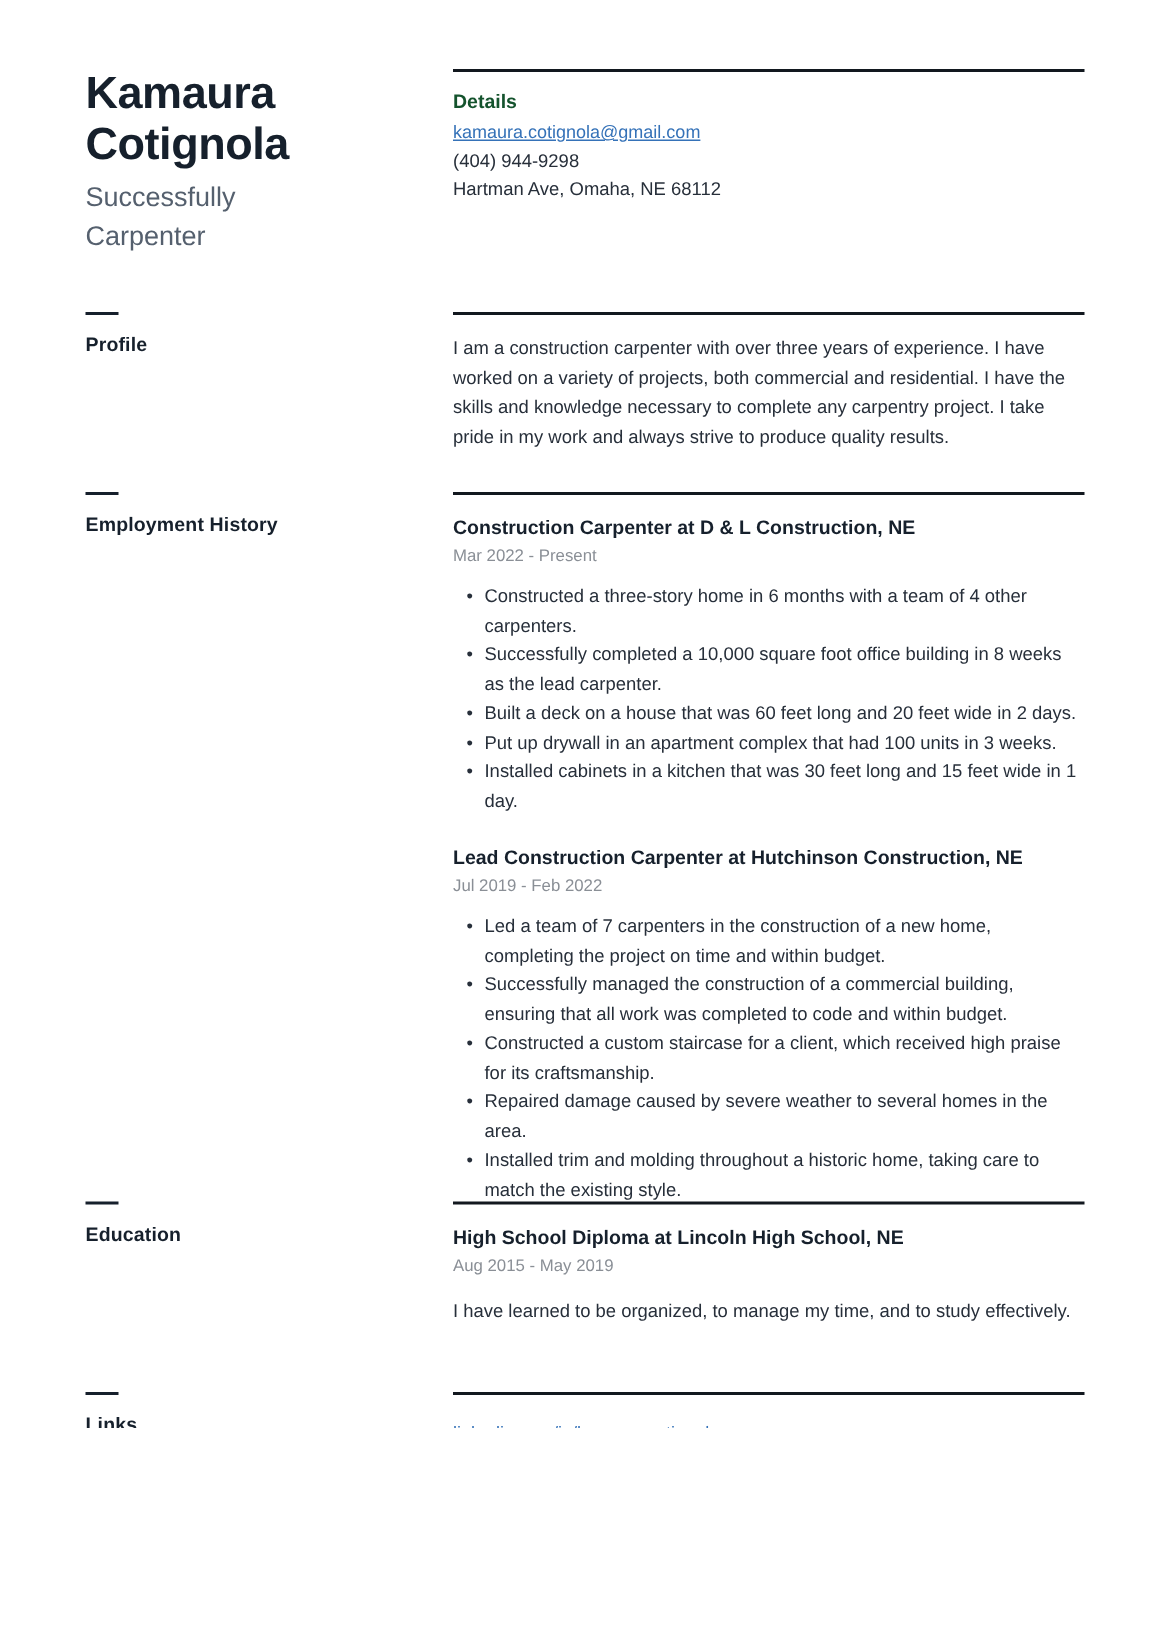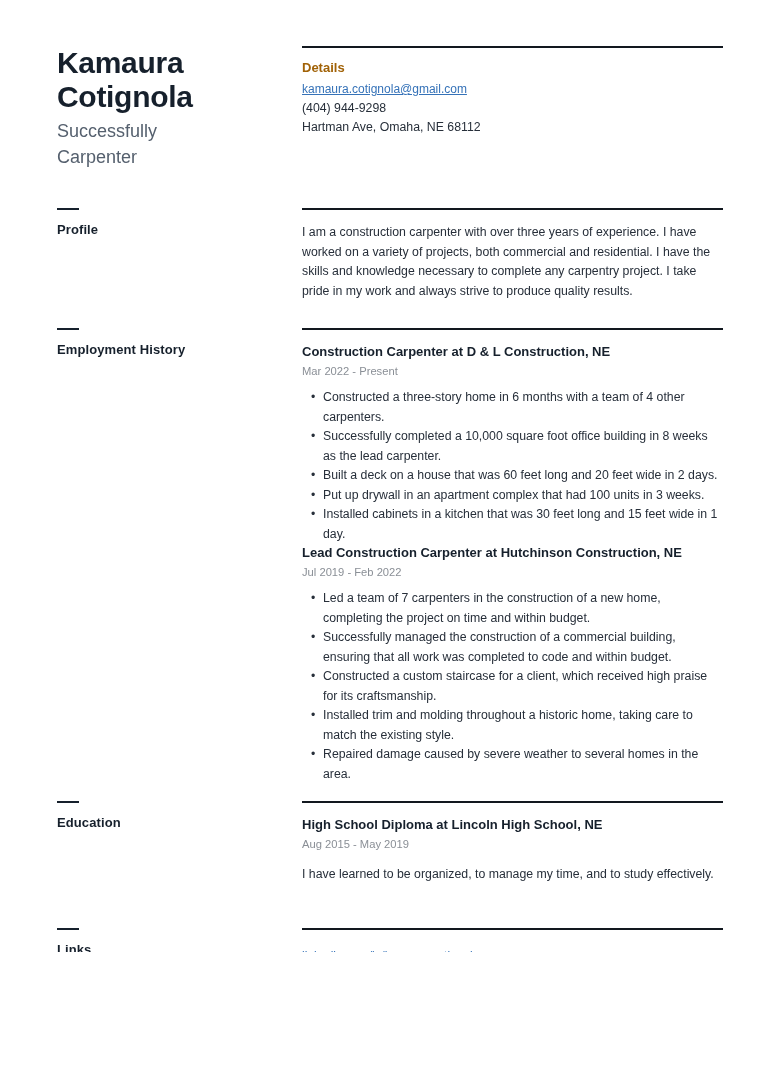--- a/index.html
+++ b/index.html
@@ -85,21 +85,21 @@
     width: 421px;
   }
 
   .body-text {
     font-size: 12.3px;
     line-height: 19.5px;
     color: #272f3a;
   }
 
   .entry { margin-top: 0; }
-  .entry + .entry { }
+  .entry + .entry { margin-top: 19px; }
   .entry-title {
     font-size: 13px;
     font-weight: bold;
     color: #16202c;
     line-height: 18px;
   }
   .entry-dates {
     font-size: 11.2px;
     color: #8a8f96;
     line-height: 16px;
@@ -129,21 +129,21 @@
     font-size: 12.3px;
     line-height: 19.5px;
     color: #272f3a;
     margin-top: 13px;
   }
 
   
   .details-heading {
     font-size: 13px;
     font-weight: bold;
-    color: #a16207;
+    color: #14532d;
     line-height: 18px;
     margin-bottom: 2px;
   }
   .detail-line {
     font-size: 12.3px;
     line-height: 19px;
     color: #272f3a;
   }
   a.link {
     color: #3572b8;
@@ -211,22 +211,22 @@
         </ul>
       </div>
 
       <div class="entry">
         <div class="entry-title">Lead Construction Carpenter at Hutchinson Construction, NE</div>
         <div class="entry-dates">Jul 2019 - Feb 2022</div>
         <ul class="bullets">
           <li>Led a team of 7 carpenters in the construction of a new home, completing the project on time and within budget.</li>
           <li>Successfully managed the construction of a commercial building, ensuring that all work was completed to code and within budget.</li>
           <li>Constructed a custom staircase for a client, which received high praise for its craftsmanship.</li>
+          <li>Repaired damage caused by severe weather to several homes in the area.</li>
           <li>Installed trim and molding throughout a historic home, taking care to match the existing style.</li>
-          <li>Repaired damage caused by severe weather to several homes in the area.</li>
         </ul>
       </div>
     </div>
   </div>
 
   <div class="section" style="top:801px;">
     <div class="col-left">
       <div class="dash"></div>
       <div class="side-heading">Education</div>
     </div>

